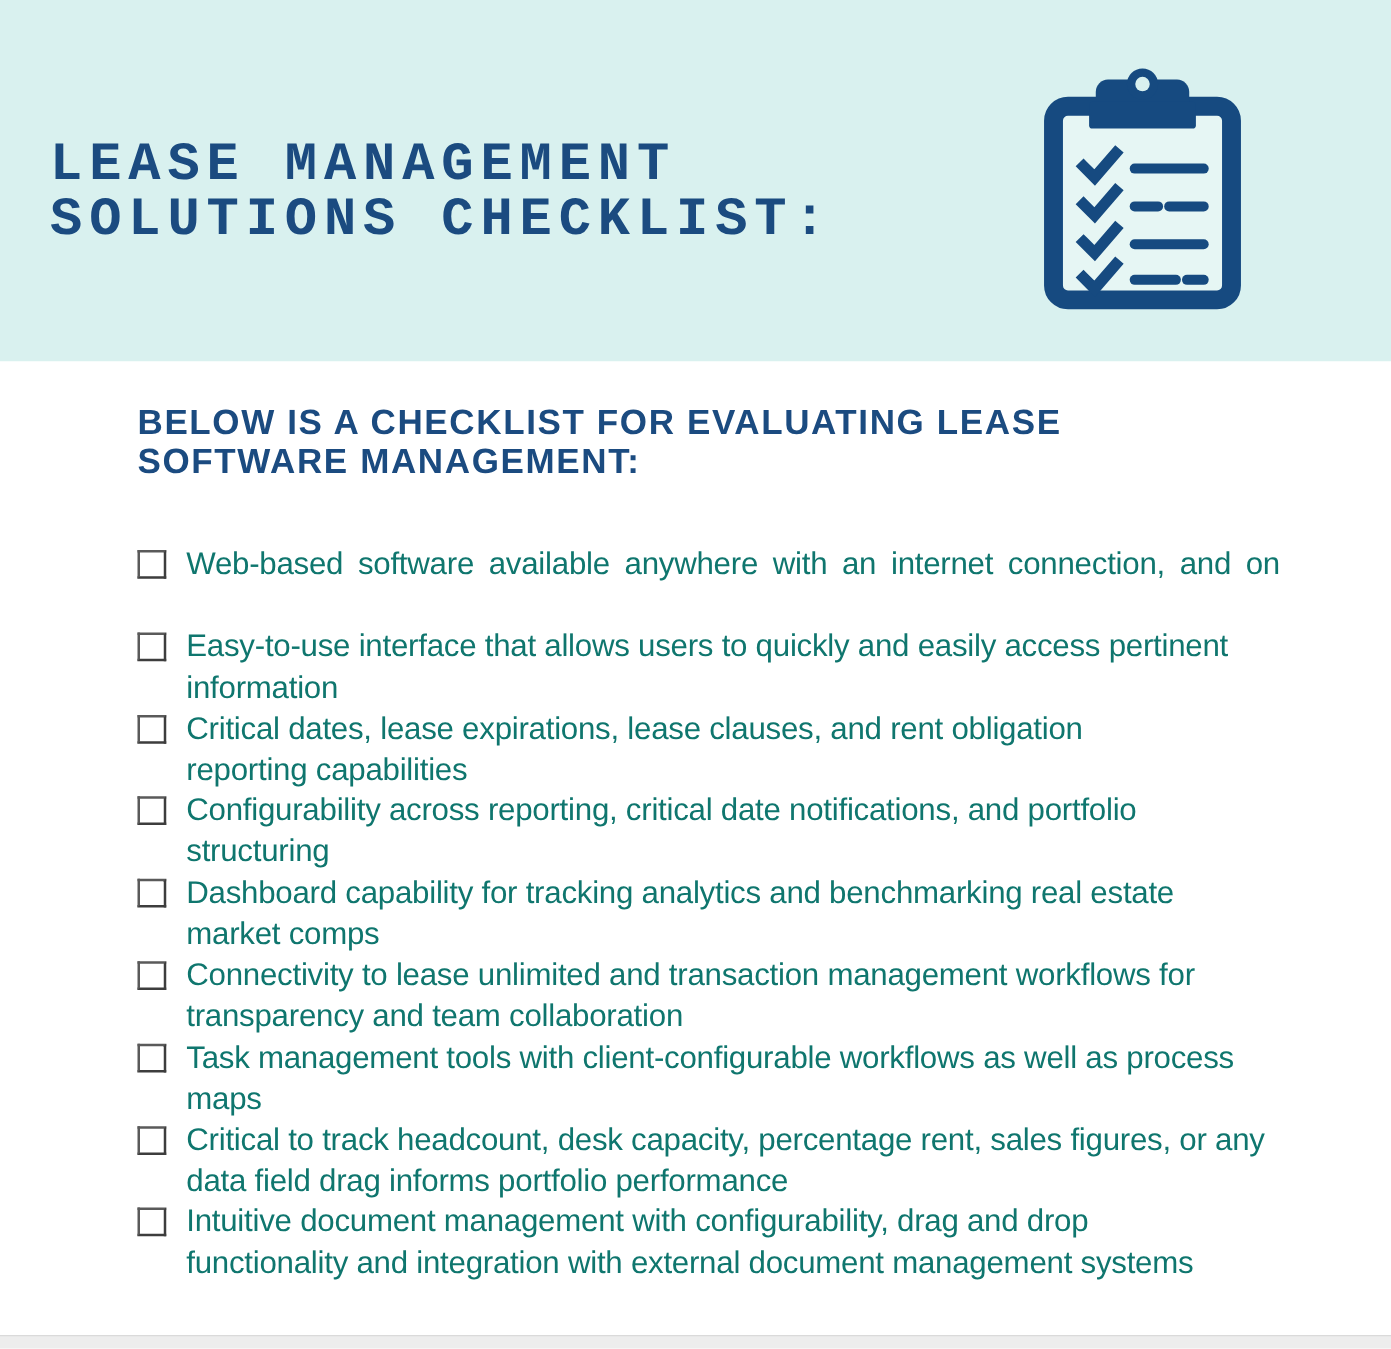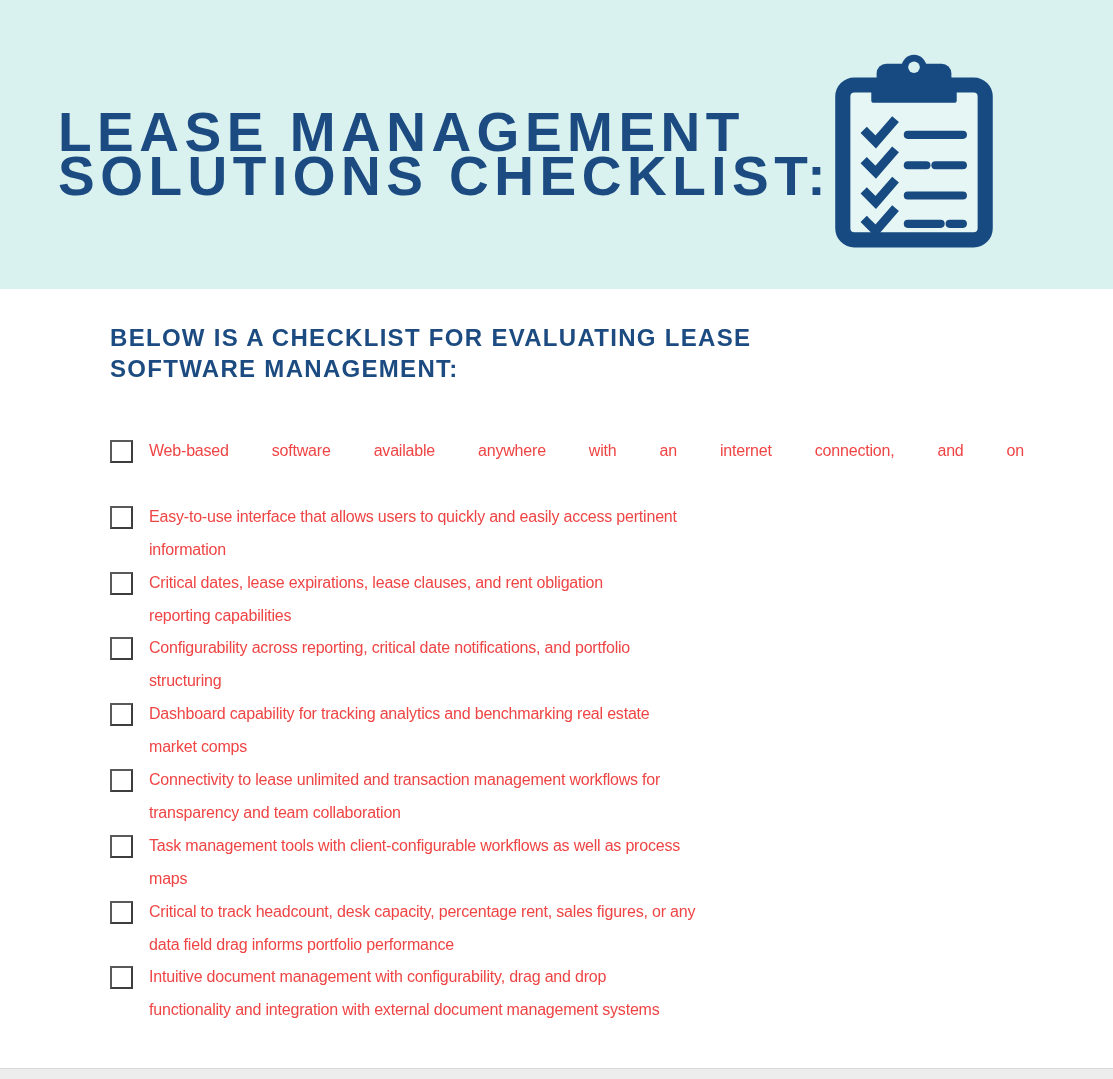--- a/index.html
+++ b/index.html
@@ -13,55 +13,56 @@
 
   
   .header {
     position: relative;
     width: 100%;
     height: 289px;
     background: #d9f1ef;
   }
   .title {
     position: absolute;
-    left: 58px;
+    left: 40px;
     top: 110px;
     color: #1b4b80;
-    font-size: 55px;
+    font-size: 43px;
     font-weight: 700;
     letter-spacing: 5.5px;
     line-height: 44px;
+    font-family: Liberation Mono, monospace;
   }
   .clipboard-icon {
     position: absolute;
     top: 42px;
     right: 110px;
     width: 178px;
     height: 216px;
   }
 
   
   .content {
     padding: 33px 89px 0 110px;
   }
   .intro {
     color: #1b4b80;
-    font-size: 24px;
+    font-size: 28px;
     font-weight: 700;
     letter-spacing: 1.3px;
     line-height: 31px;
   }
   .list {
     margin-top: 51px;
   }
   .item {
     position: relative;
     padding-left: 39px;
-    color: #ef4444;
-    font-size: 16px;
+    color: #0f766e;
+    font-size: 25px;
     letter-spacing: -0.2px;
     line-height: 32.9px;
     min-height: 65.8px;
   }
   .item .checkbox {
     position: absolute;
     left: 0;
     top: 5px;
     width: 23px;
     height: 23px;

